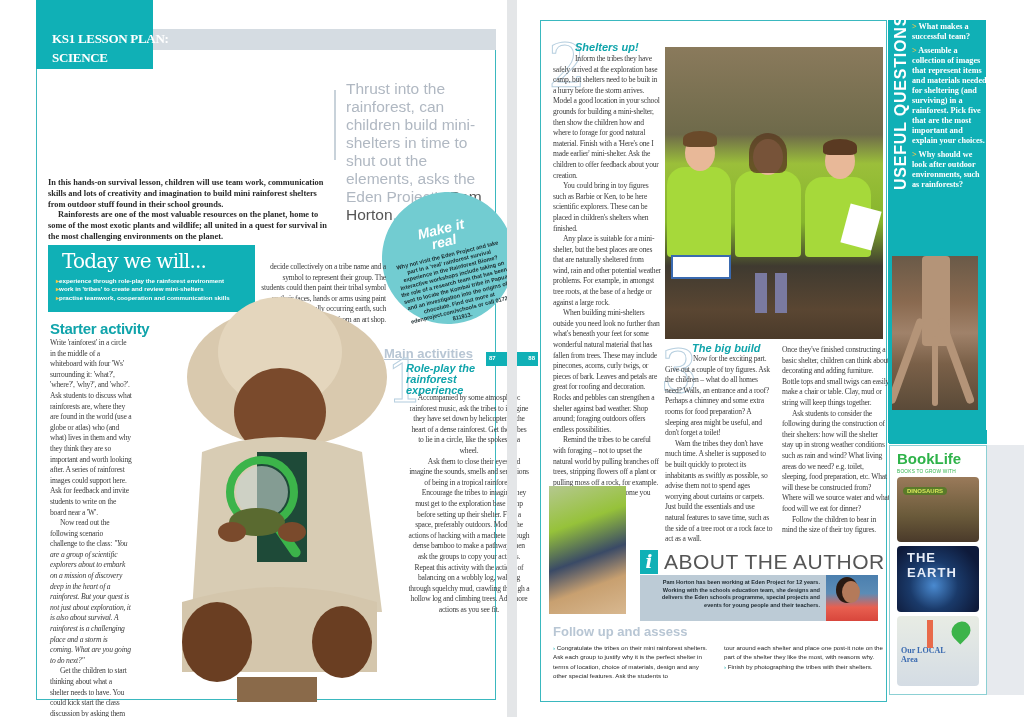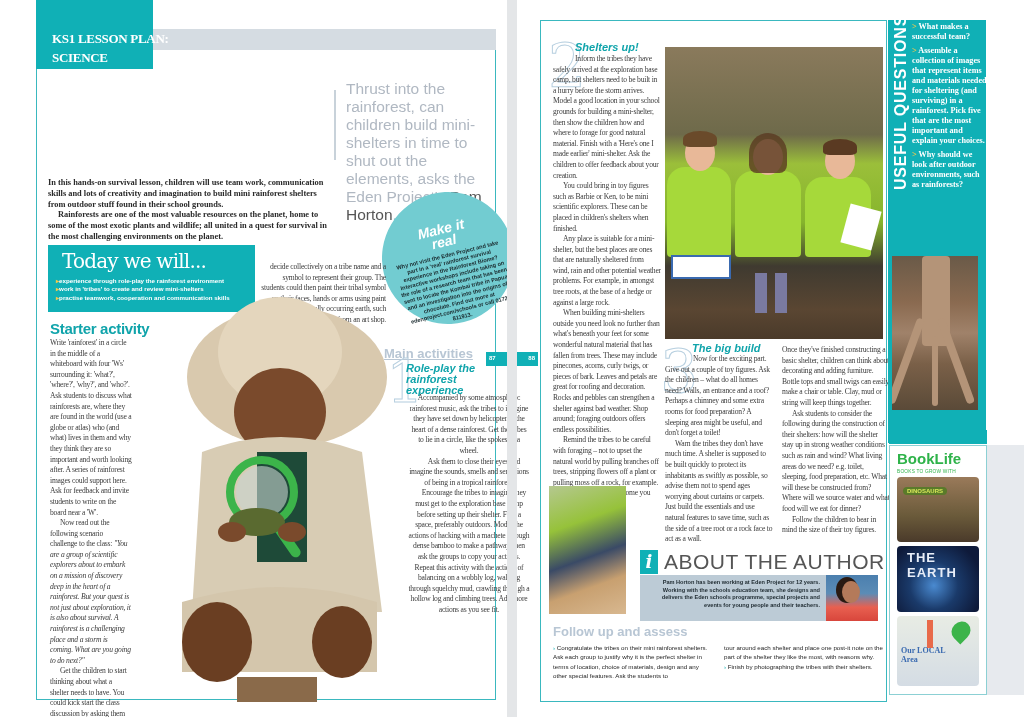--- a/index.html
+++ b/index.html
@@ -176,21 +176,21 @@
 <div class="page-num-left">87</div>
 <div class="page-num-right">88</div>
 
 <div>
   <div class="frame" style="left:540px; top:20px; width:347px; height:682px;"></div>
 
   <div class="big-num" style="left:548px; top:36px;">2</div>
   <div class="sub-title" style="left:575px; top:42px;">Shelters up!</div>
   <div class="shelters-col col-text" style="top:54px;">
     <p style="text-indent:22px;">Inform the tribes they have safely arrived at the exploration base camp, but shelters need to be built in a hurry before the storm arrives. Model a good location in your school grounds for building a mini-shelter, then show the children how and where to forage for good natural material. Finish with a 'Here's one I made earlier' mini-shelter. Ask the children to offer feedback about your creation.</p>
-    <p>You could bring in toy figures such as Barbie or Ken, to be mini scientific explorers. These can be placed in children's shelters when finished.</p>
+    <p>You could bring in toy figures such as Barbie or Ken, to be here scientific explorers. These can be placed in children's shelters when finished.</p>
     <p>Any place is suitable for a mini-shelter, but the best places are ones that are naturally sheltered from wind, rain and other potential weather problems. For example, in amongst tree roots, at the base of a hedge or against a large rock.</p>
     <p>When building mini-shelters outside you need look no further than what's beneath your feet for some wonderful natural material that has fallen from trees. These may include pinecones, acorns, curly twigs, or pieces of bark. Leaves and petals are great for roofing and decoration. Rocks and pebbles can strengthen a shelter against bad weather. Shop around; foraging outdoors offers endless possibilities.</p>
     <p>Remind the tribes to be careful with foraging – not to upset the natural world by pulling branches off trees, stripping flowers off a plant or pulling moss off a rock, for example. You never know whose home you might be destroying.</p>
   </div>
 
   <div class="kids-photo">
     <div class="kid" style="left:2px; top:120px; width:64px; height:90px;"></div>
     <div class="kid-head" style="left:20px; top:88px; width:30px; height:36px;"></div>
     <div class="kid-hair" style="left:18px; top:84px; width:34px; height:16px; background:#6a4a2a;"></div>
     <div style="position:absolute; left:6px; top:208px; width:60px; height:24px; background:#fff; border:2px solid #3a6ab0;"></div>

